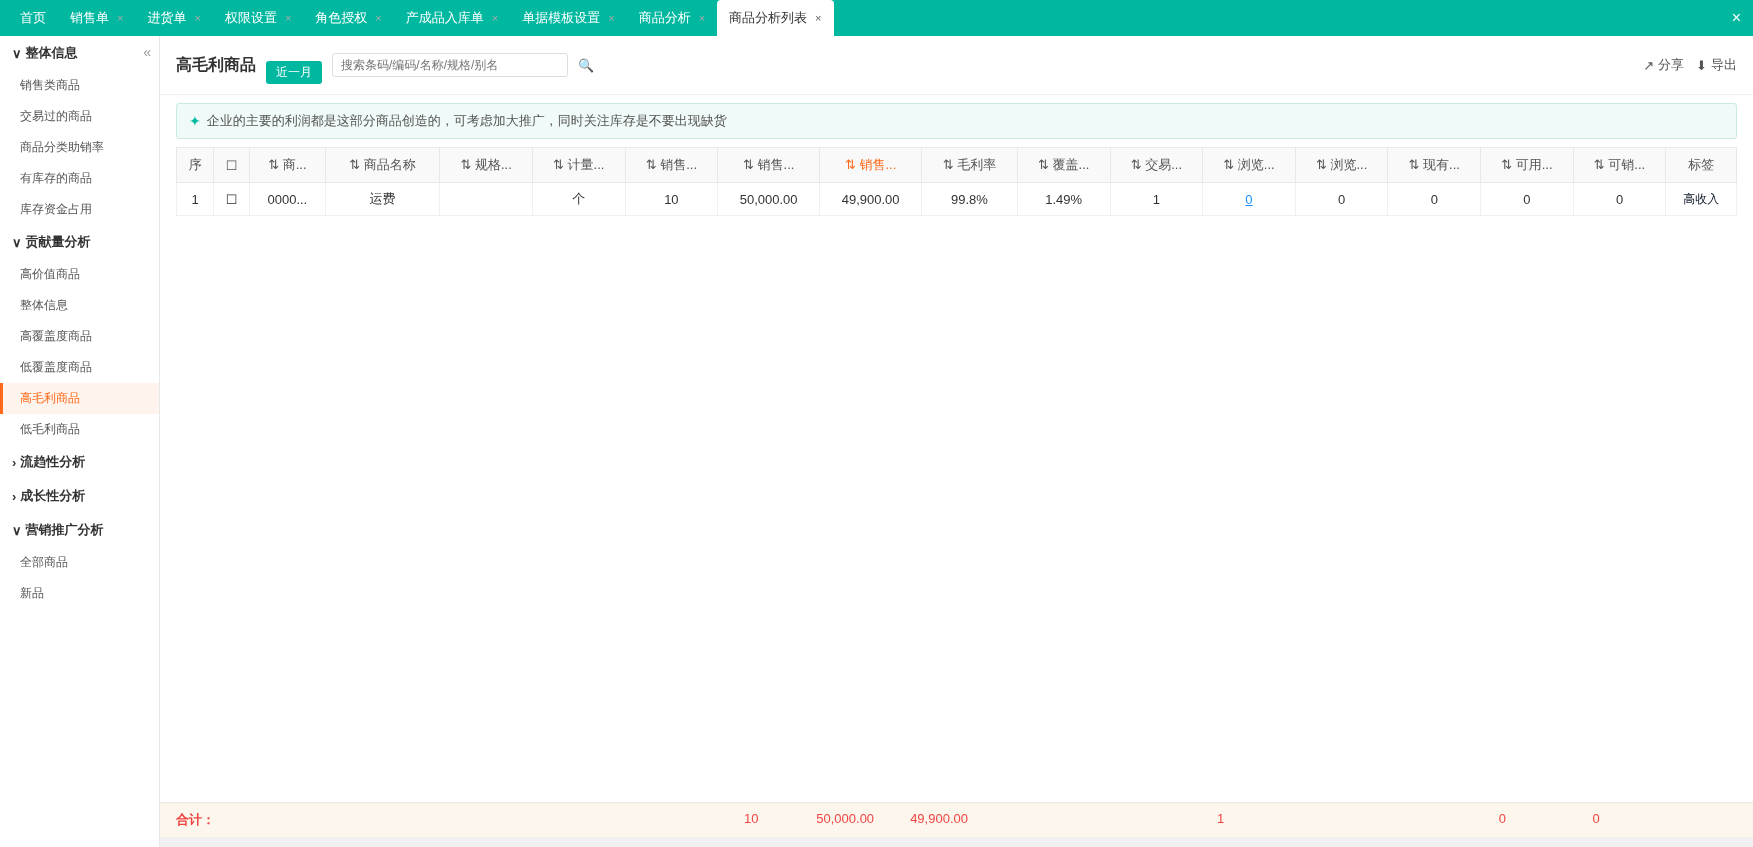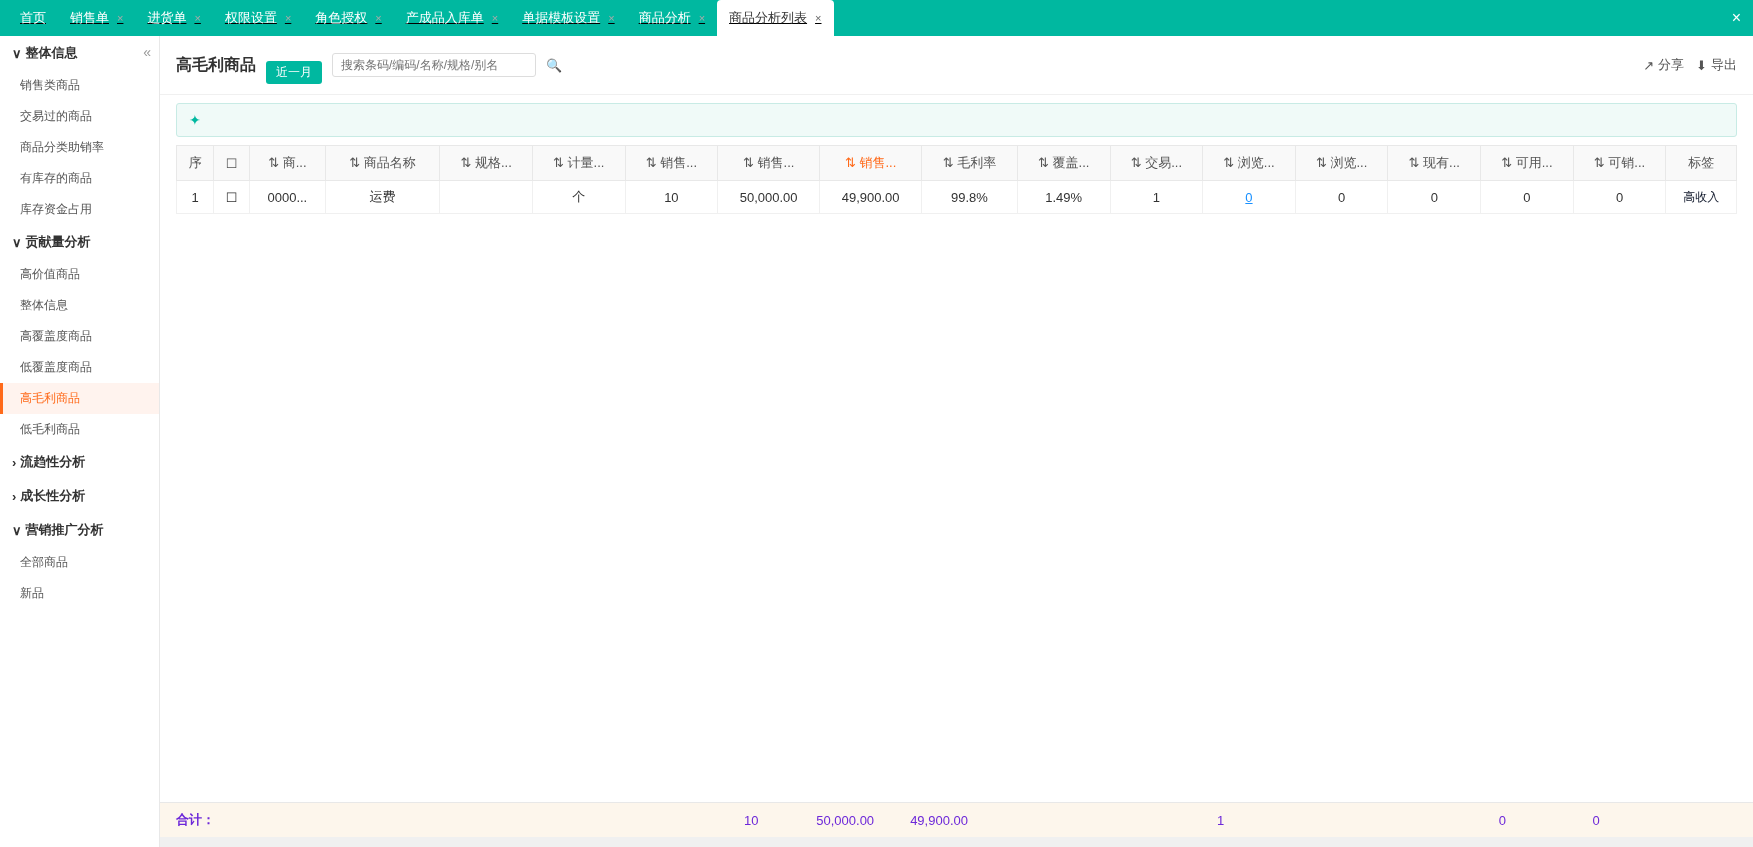--- a/index.html
+++ b/index.html
@@ -7,21 +7,20 @@
 
     
     .top-nav {
       background: #00b8a0;
       display: flex;
       align-items: center;
       height: 36px;
       padding: 0 8px;
       flex-shrink: 0;
       position: relative;
-      text-decoration: underline;
     }
     .nav-tab {
       display: flex;
       align-items: center;
       padding: 0 12px;
       height: 36px;
       color: #fff;
       cursor: pointer;
       font-size: 13px;
       white-space: nowrap;
@@ -121,21 +120,21 @@
       padding: 3px 10px;
       cursor: pointer;
       font-size: 12px;
       margin-top: 15px;
     }
     .search-input {
       border: 1px solid #ddd;
       border-radius: 3px;
       padding: 4px 8px;
       font-size: 12px;
-      width: 204px;
+      width: 236px;
       outline: none;
       color: #999;
     }
     .search-icon { color: #aaa; cursor: pointer; }
     .header-actions {
       margin-left: auto;
       display: flex;
       gap: 12px;
     }
     .action-btn {
@@ -194,24 +193,24 @@
     }
     .tag-high { color: #0f172a; font-size: 12px; }
     .link-val { color: #1890ff; cursor: pointer; text-decoration: underline; }
 
     
     .footer-bar {
       background: #fdf6ec;
       border-top: 1px solid #e8e8e8;
       padding: 8px 16px;
       display: flex;
-      align-items: center;
+      align-items: flex-start;
       gap: 20px;
       font-size: 13px;
-      color: #6d28d9;
+      color: #ef4444;
       flex-shrink: 0;
     }
     .footer-label { font-weight: bold; }
     .footer-cells {
       display: flex;
       flex: 1;
       gap: 0;
     }
     .footer-cell {
       flex: 1;
@@ -326,20 +325,21 @@
         </div>
         <div class="action-btn">
           <span>⬇</span>
           <span>导出</span>
         </div>
       </div>
     </div>
 
     <div class="info-banner">
       <span class="info-icon">✦</span>
+      <span>企业的主要的利润都是这部分商品创造的，可考虑加大推广，同时关注库存是不要出现缺货</span>
     </div>
 
     <div class="table-container">
       <table>
         <thead>
           <tr>
             <th><span>序</span></th>
             <th>☐</th>
             <th><span>⇅</span> <span>商...</span></th>
             <th><span>⇅</span> <span>商品名称</span></th>

